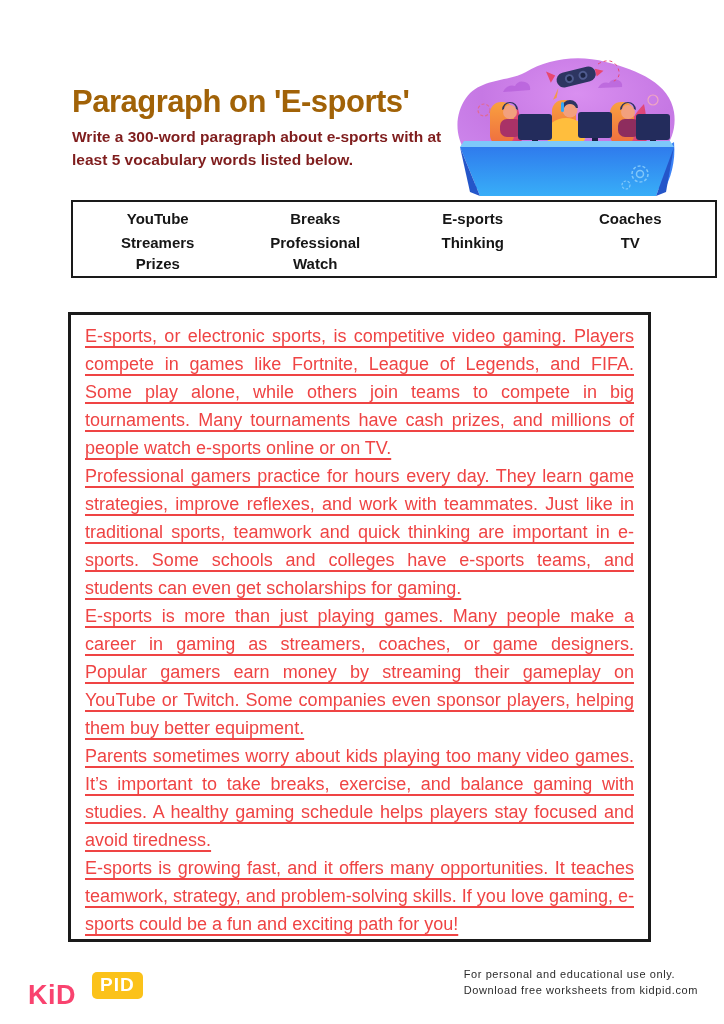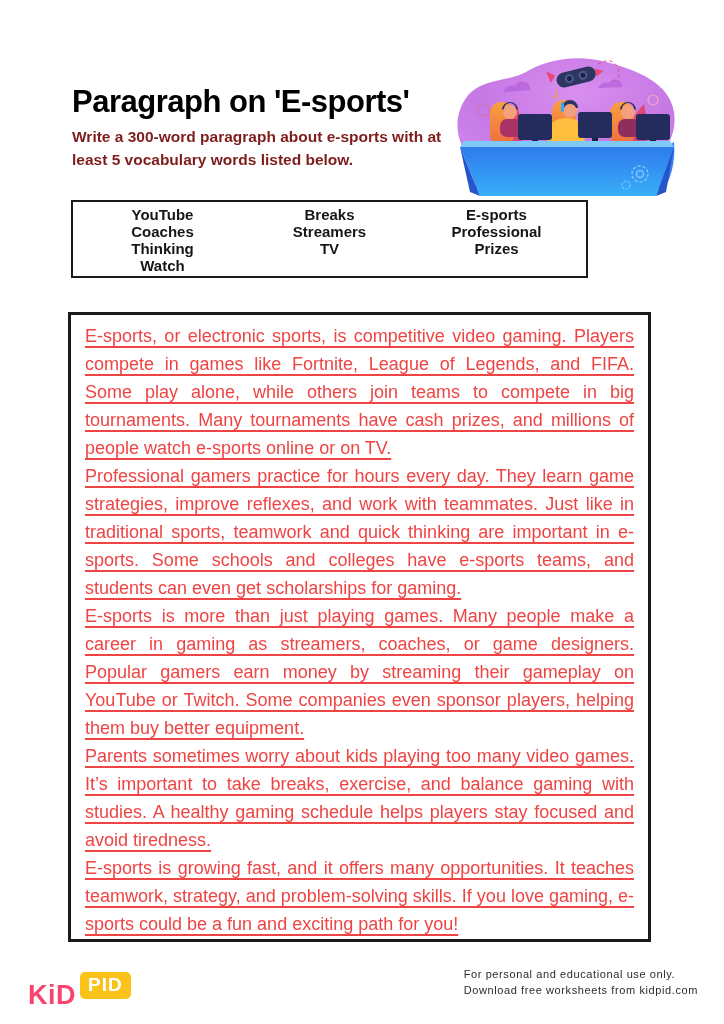--- a/index.html
+++ b/index.html
@@ -10,39 +10,39 @@
     margin:0 auto;
     background:#ffffff;
     font-family:"Liberation Sans", sans-serif;
     overflow:hidden;
   }
 
   
   .title {
     position:absolute; left:72px; top:84px;
     font-size:31px; font-weight:800; letter-spacing:-0.5px;
-    color:#000000;
+    color:#a16207;
   }
   .subtitle {
     position:absolute; left:72px; top:126px; width:385px;
     font-size:15.5px; font-weight:700; line-height:1.48;
     color:#7f1d1d;
   }
   .illustration {
     position:absolute; left:448px; top:50px;
     width:238px; height:150px;
   }
 
   
   .vocab-box {
     position:absolute; left:71px; top:200px;
-    width:517px; height:78px;
+    width:646px; height:78px;
     border:2px solid #1a1a1a;
     display:grid;
-    grid-template-columns:repeat(3,1fr);
+    grid-template-columns:repeat(4,1fr);
     grid-template-rows:1fr 1fr;
     align-items:center; justify-items:center;
     padding:4px 6px;
   }
   .vocab-word {
     font-size:15px; font-weight:700; color:#161616;
     white-space:nowrap;
   }
 
   
@@ -62,21 +62,21 @@
     text-underline-offset:4px;
   }
 
   
   .footer-logo { position:absolute; left:28px; top:960px; }
   .logo-line { display:flex; align-items:center; }
   .logo-kid {
     font-size:27px; font-weight:800; color:#f9436f; letter-spacing:0.5px;margin-top:20px;
   }
   .logo-pid {
-    margin-left:4px;
+    margin-left:16px;
     background:#fbc21a; color:#ffffff;
     font-size:19px; font-weight:800;
     padding:2px 8px 3px 8px; border-radius:5px;
     letter-spacing:1px;
   }
   .logo-site {
     margin-top:16px;
     font-size:11px; letter-spacing:2.4px; color:#3c3c3c; font-weight:500;
   }
   .footer-note {

